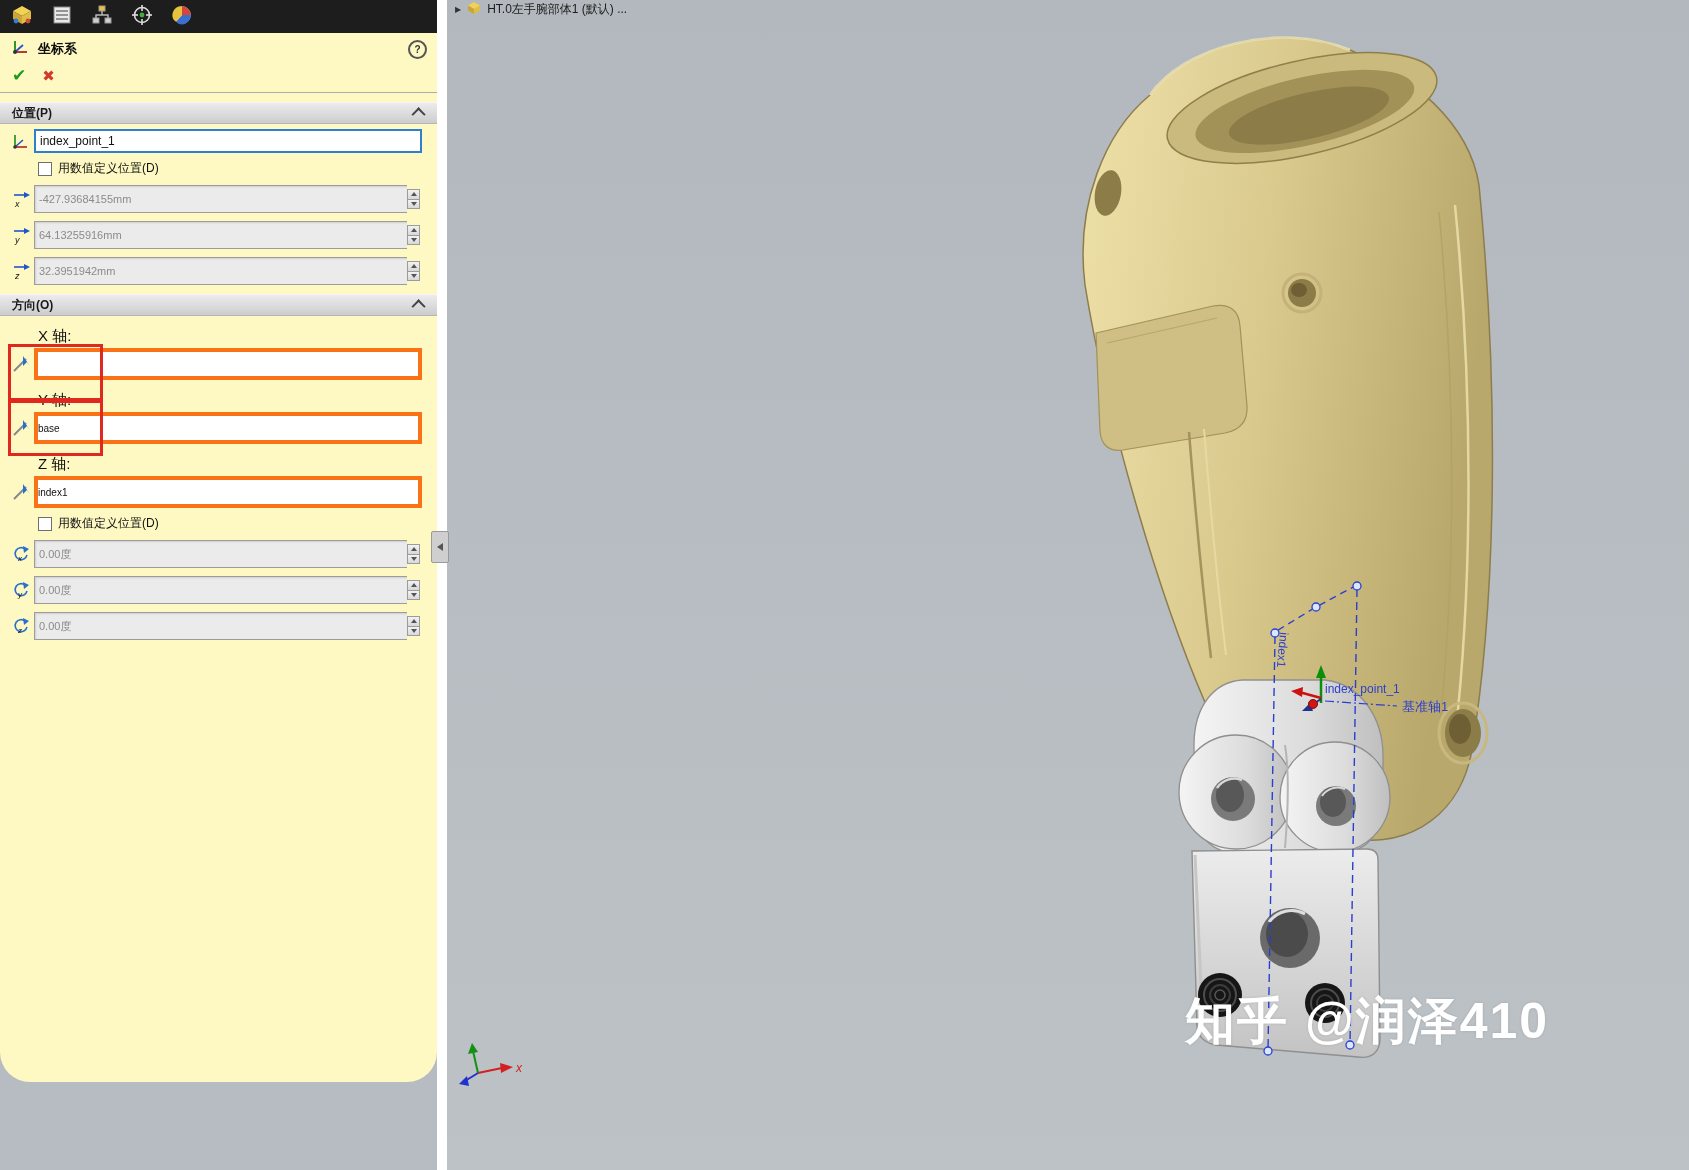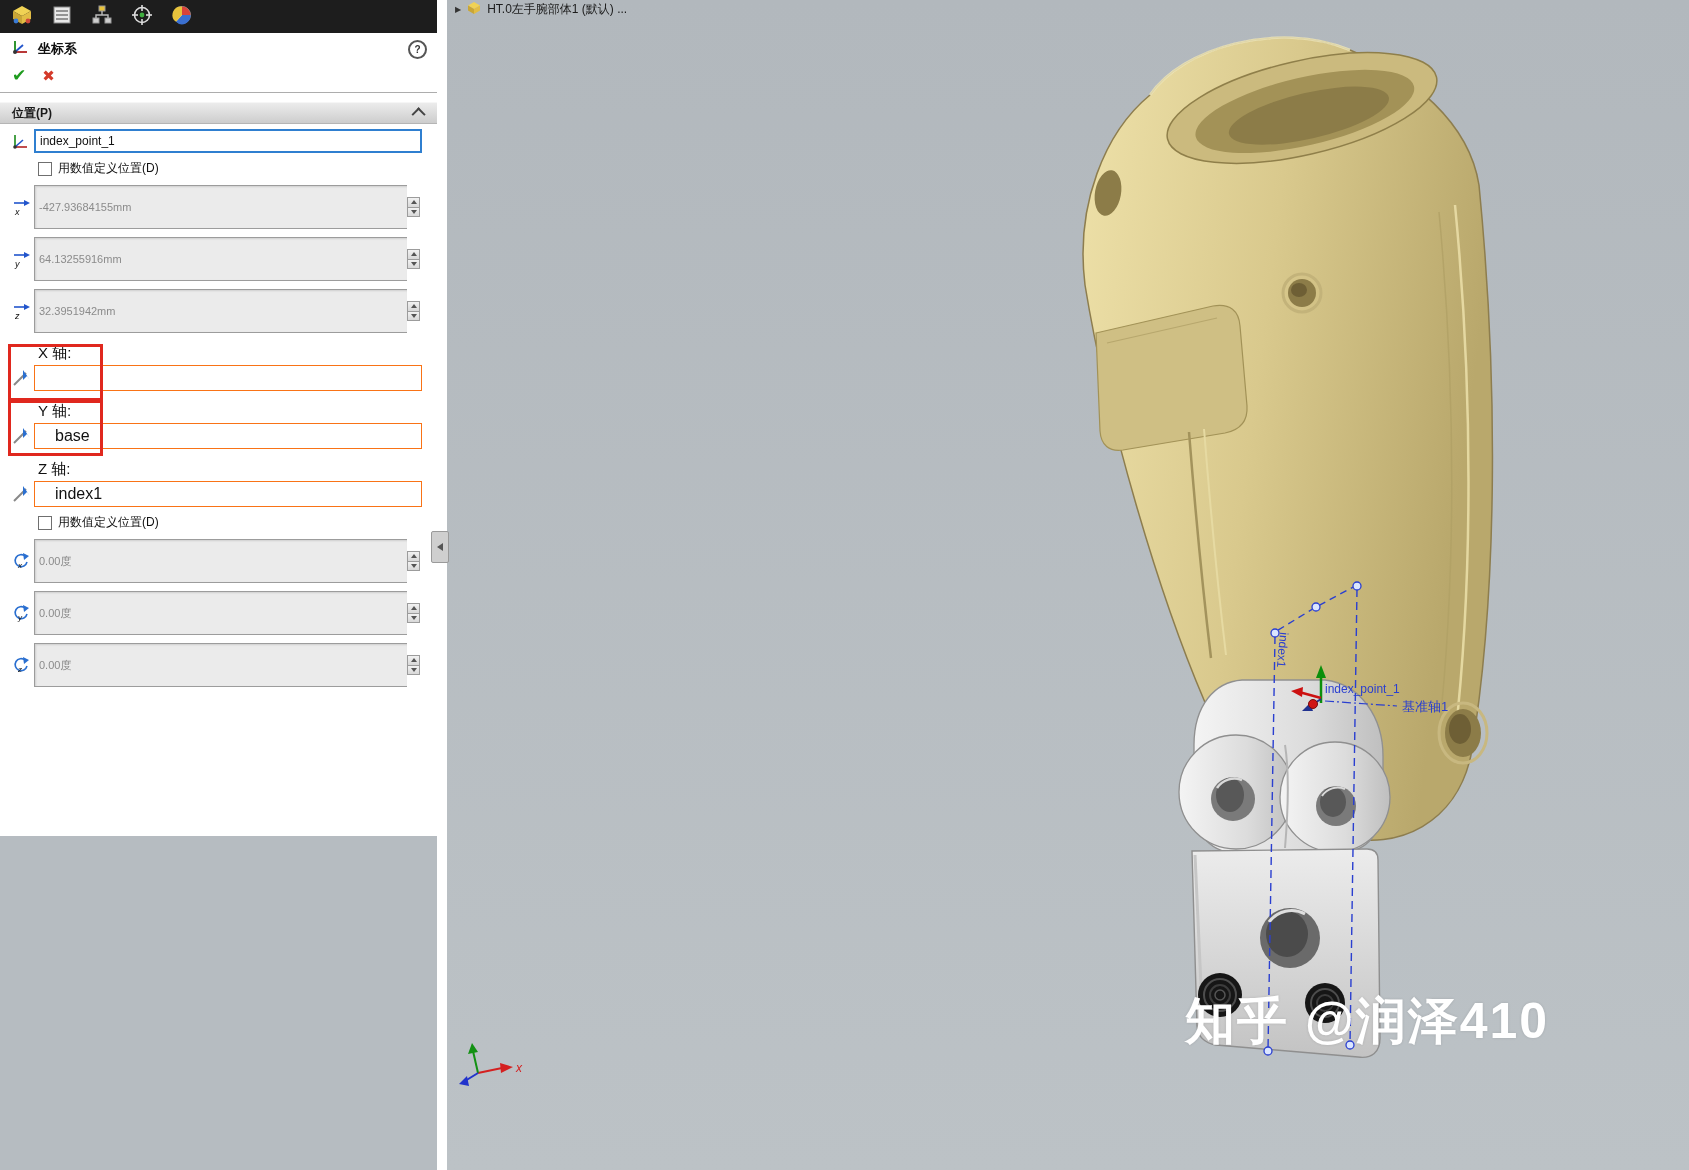--- a/index.html
+++ b/index.html
@@ -4,21 +4,21 @@
 <style>
   html,body{margin:0;padding:0;}
   body{
     width:1689px;height:1170px;overflow:hidden;
     font-family:"Liberation Sans","DejaVu Sans",sans-serif;
     background:#b6bcc1;
   }
   .app{position:relative;width:1689px;height:1170px;}
 
   
-  .panel{position:absolute;left:0;top:0;width:437px;height:836px;background:#ffffff;}
+  .panel{position:absolute;left:0;top:0;width:437px;height:1082px;background:#fef9c3;border-radius:30px;}
   .tabs{height:33px;background:#1d1d1d;display:flex;align-items:center;gap:16px;padding-left:10px;}
   .tab{width:24px;height:24px;display:flex;align-items:center;justify-content:center;cursor:pointer;}
   .pm-head{display:flex;align-items:center;height:28px;padding:0 10px;margin-top:2px;}
   .pm-title{font-weight:bold;font-size:13px;margin-left:8px;color:#111;white-space:nowrap;}
   .help{margin-left:auto;width:15px;height:15px;border:2px solid #555;border-radius:50%;
         font-size:10px;font-weight:bold;color:#333;display:flex;align-items:center;justify-content:center;}
   .pm-actions{display:flex;gap:16px;padding:2px 12px 6px;align-items:center;border-bottom:1px solid #adadad;}
   .ok{color:#1e9b1e;font-size:17px;font-weight:bold;cursor:pointer;}
   .cancel{color:#d43a2a;font-size:15px;font-weight:bold;cursor:pointer;}
   .group-header{height:20px;margin-top:9px;background:linear-gradient(#ececec,#cdcdcd);
@@ -28,31 +28,31 @@
   .chev{width:8px;height:8px;border-left:2px solid #444;border-top:2px solid #444;
         transform:rotate(45deg) translateY(2px);}
   .row{display:flex;align-items:center;margin:5px 15px 0 8px;}
   .ficon{width:26px;display:flex;justify-content:center;flex:none;}
   input{font-family:inherit;}
   .name-input{flex:1;height:20px;border:2px solid #2f7fd0;font-size:12px;padding:0 4px;outline:none;background:#fff;color:#111;}
   .chk-row{display:flex;align-items:center;gap:6px;margin:7px 0 0 38px;font-size:12px;color:#111;cursor:pointer;}
   .chk{width:12px;height:12px;background:#fff;border:1px solid #6f6f6f;display:inline-block;flex:none;}
   .num-row{display:flex;align-items:center;margin:8px 17px 0 8px;}
   .num-field{flex:1;height:18px;border:1px solid #9c9c9c;border-right:none;background:#ebebeb;color:#8b8b8b;
-        font-size:11px;padding:12px 4px;box-shadow:inset 1px 1px 2px rgba(0,0,0,.12);outline:none;}
+        font-size:11px;padding:4px 4px;box-shadow:inset 1px 1px 2px rgba(0,0,0,.12);outline:none;}
   .spin{width:13px;height:20px;display:flex;flex-direction:column;flex:none;}
   .spin b{flex:1;background:linear-gradient(#f2f2f2,#d8d8d8);border:1px solid #9c9c9c;
         display:flex;align-items:center;justify-content:center;}
   .spin b + b{border-top:none;}
   .spin i{width:0;height:0;border:3px solid transparent;display:block;}
   .spin .u i{border-bottom:4px solid #555;margin-top:-3px;}
   .spin .d i{border-top:4px solid #555;margin-bottom:-3px;}
   .axis-label{margin:11px 0 0 38px;font-size:15px;color:#111;}
   .axis-row{display:flex;align-items:center;margin:2px 15px 0 8px;}
-  .axis-input{flex:1;height:24px;border:1px solid #f97316;background:#fff;font-size:16px;padding:0 20px;color:#111;outline:none;}
+  .axis-input{flex:1;height:24px;border:4px solid #f97316;background:#fff;font-size:10px;padding:0 0;color:#111;outline:none;}
   .red-box{position:absolute;left:8px;width:89px;border:3px solid #e0281e;pointer-events:none;z-index:5;}
   .red-box.y{top:344px;height:53px;}
   .red-box.z{top:398px;height:52px;}
 
   
   .splitter{position:absolute;left:437px;top:0;width:10px;height:1170px;background:#ffffff;}
   .splitter-handle{position:absolute;left:431px;top:531px;width:16px;height:30px;background:#cfcfcf;
         border:1px solid #9a9a9a;border-radius:2px;z-index:6;display:flex;align-items:center;justify-content:center;cursor:pointer;}
   .splitter-handle i{width:0;height:0;border:4px solid transparent;border-right:6px solid #555;display:block;margin-left:-4px;}
 
@@ -222,20 +222,24 @@
               <i></i>
             </b>
             <b class="d">
               <i></i>
             </b>
           </span>
       </div>
     </div>
 
     <div class="group">
+      <div class="group-header">
+        <span>方向(O)</span>
+        <span class="chev"></span>
+      </div>
 
       <div class="axis-label">X 轴:</div>
       <div class="axis-row">
         <span class="ficon">
           <svg width="20" height="20">
               <line x1="3" y1="17" x2="15" y2="5" stroke="#888" stroke-width="2"></line>
               <polygon points="12,2 12,12 16,8 19,12" fill="#2a6fd0"></polygon>
             </svg>
         </span>
         <input class="axis-input" readonly="" value="" style="">

